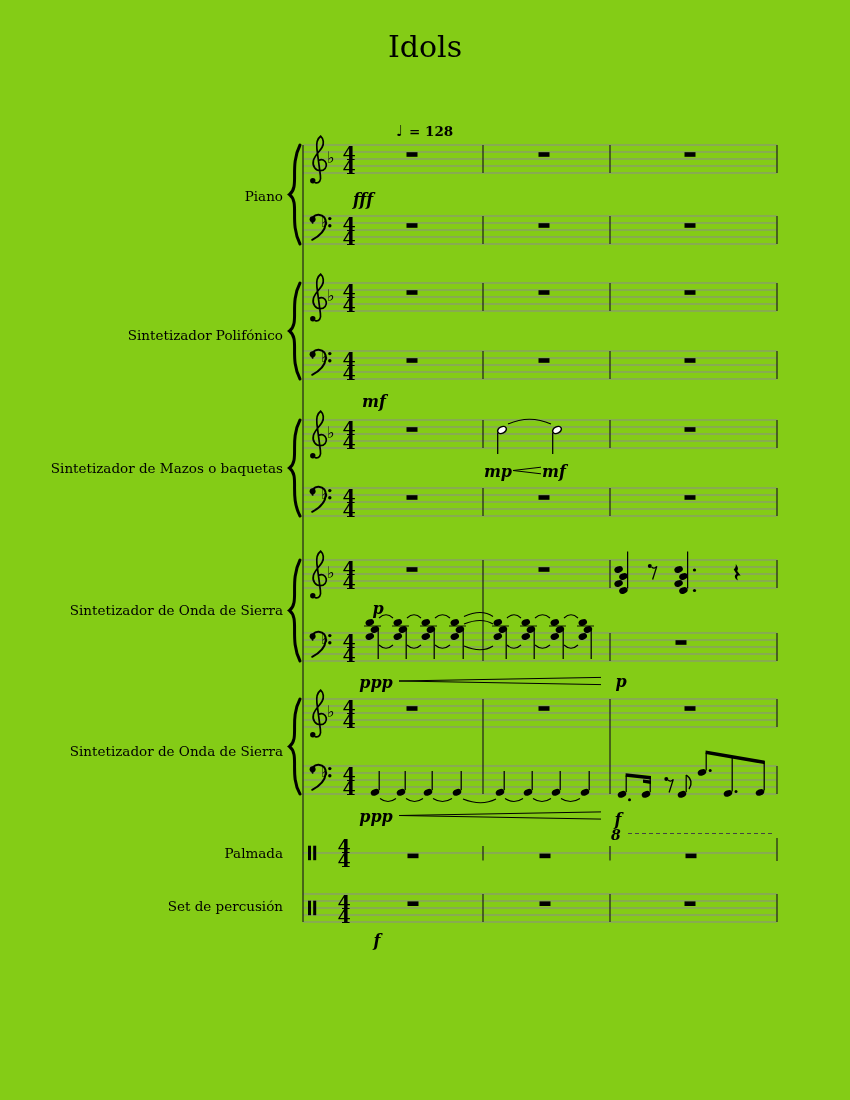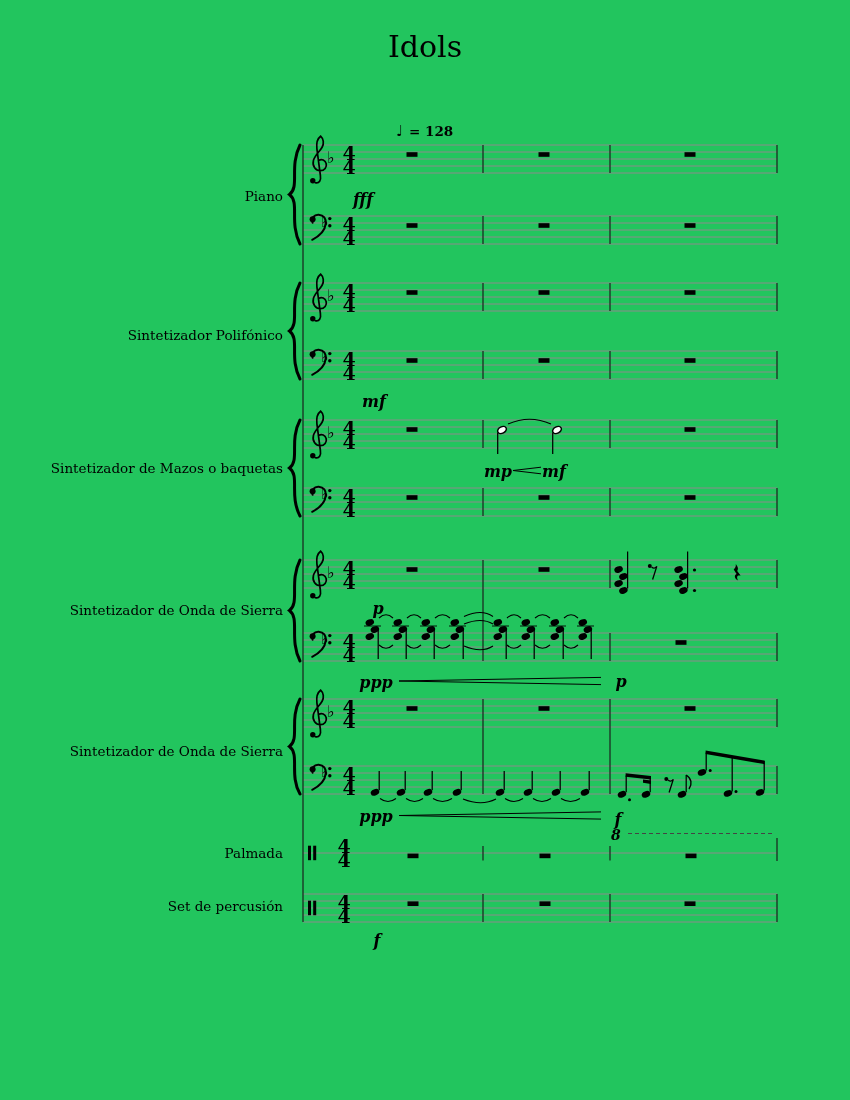--- a/index.html
+++ b/index.html
@@ -1,16 +1,16 @@
 <!DOCTYPE html>
 <html><head>
 <meta charset="utf-8">
 <style>
   html,body{margin:0;padding:0;background:#fff;}
-  .page{position:relative;width:850px;height:1100px;background:#22c55e;overflow:hidden;}
+  .page{position:relative;width:850px;height:1100px;background:#84cc16;overflow:hidden;}
   svg{position:absolute;left:0;top:0;}
   text{fill:#000;}
   .title{font:400 30px "DejaVu Serif", serif;}
   .lbl{font:13.5px "DejaVu Serif", serif;}
   .dyn{font:italic 700 16px "DejaVu Serif", serif;}
   .tsig{font:700 19px "DejaVu Serif", serif;}
   .flat{font:16px "DejaVu Sans", sans-serif;}
   .tempo-note{font:700 15px "DejaVu Sans", sans-serif;}
   .tempo-txt{font:700 13.5px "DejaVu Serif", serif;}
   .oct{font:italic 700 14px "DejaVu Serif", serif;}

